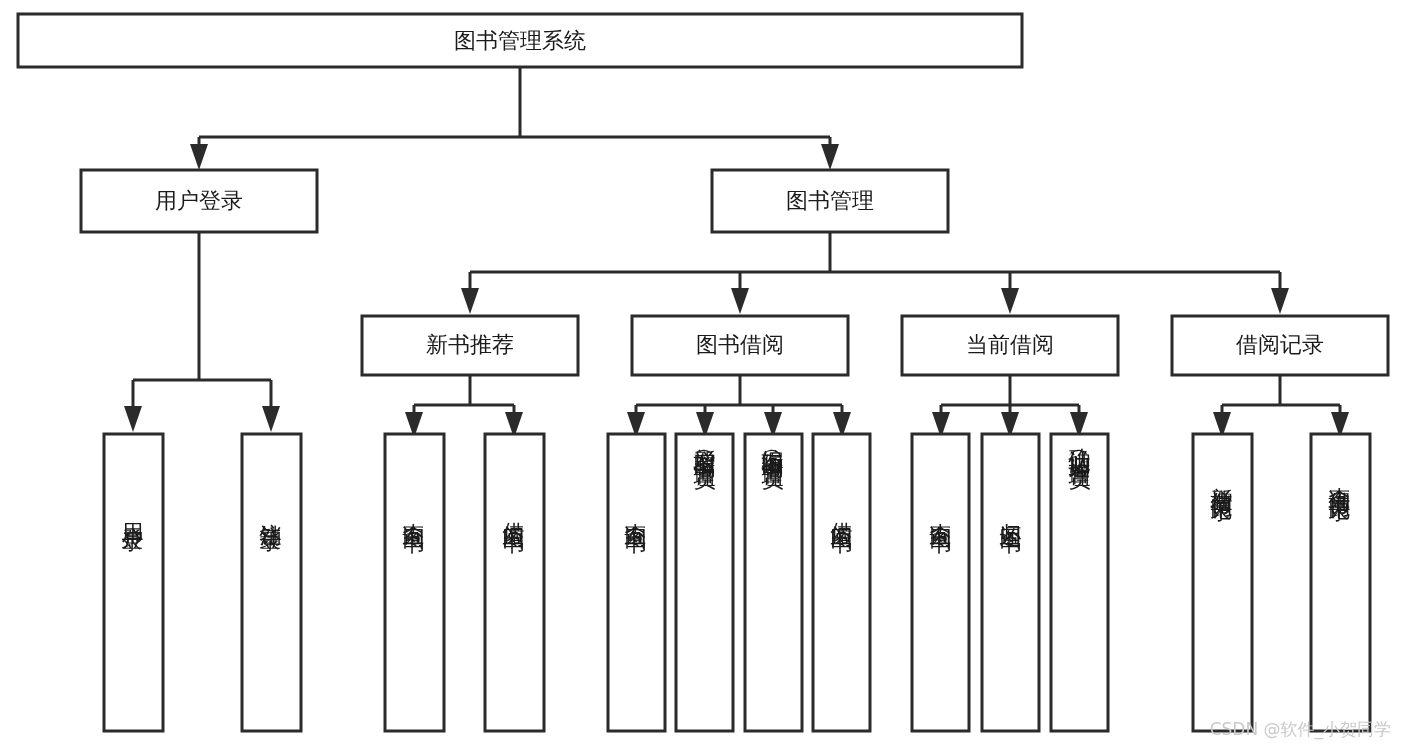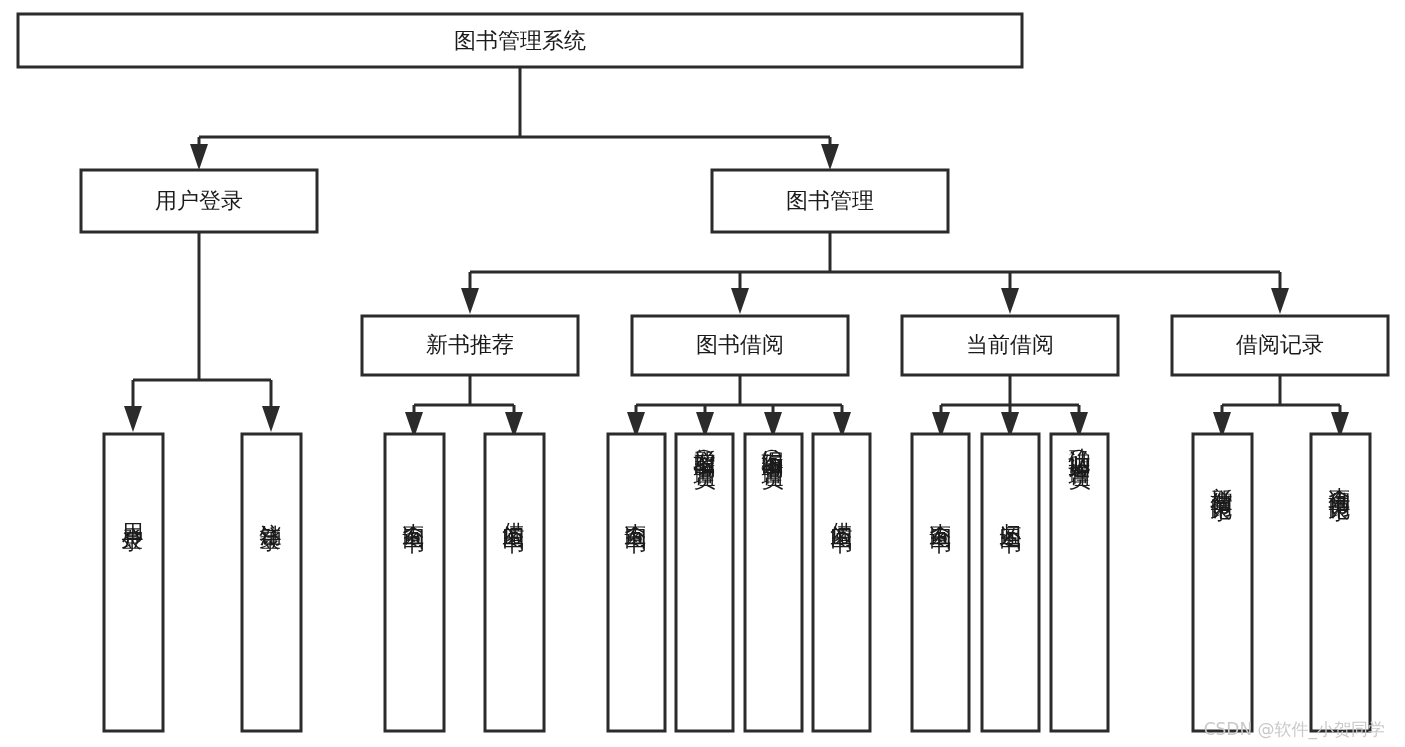--- a/index.html
+++ b/index.html
@@ -43,21 +43,21 @@
     stroke: #2b2b2b;
     stroke-width: 3;
     fill: none;
   }
   .arrow-head {
     fill: #2b2b2b;
     stroke: none;
   }
   .watermark {
     position: absolute;
-    right: 20px;
+    right: 14px;
     bottom: 6px;
     font-family: "DejaVu Sans", "Liberation Sans", sans-serif;
     font-size: 17px;
     color: #c9c9c9;
     white-space: nowrap;
     pointer-events: none;
     text-align: right;
   }
 </style>
 </head>

